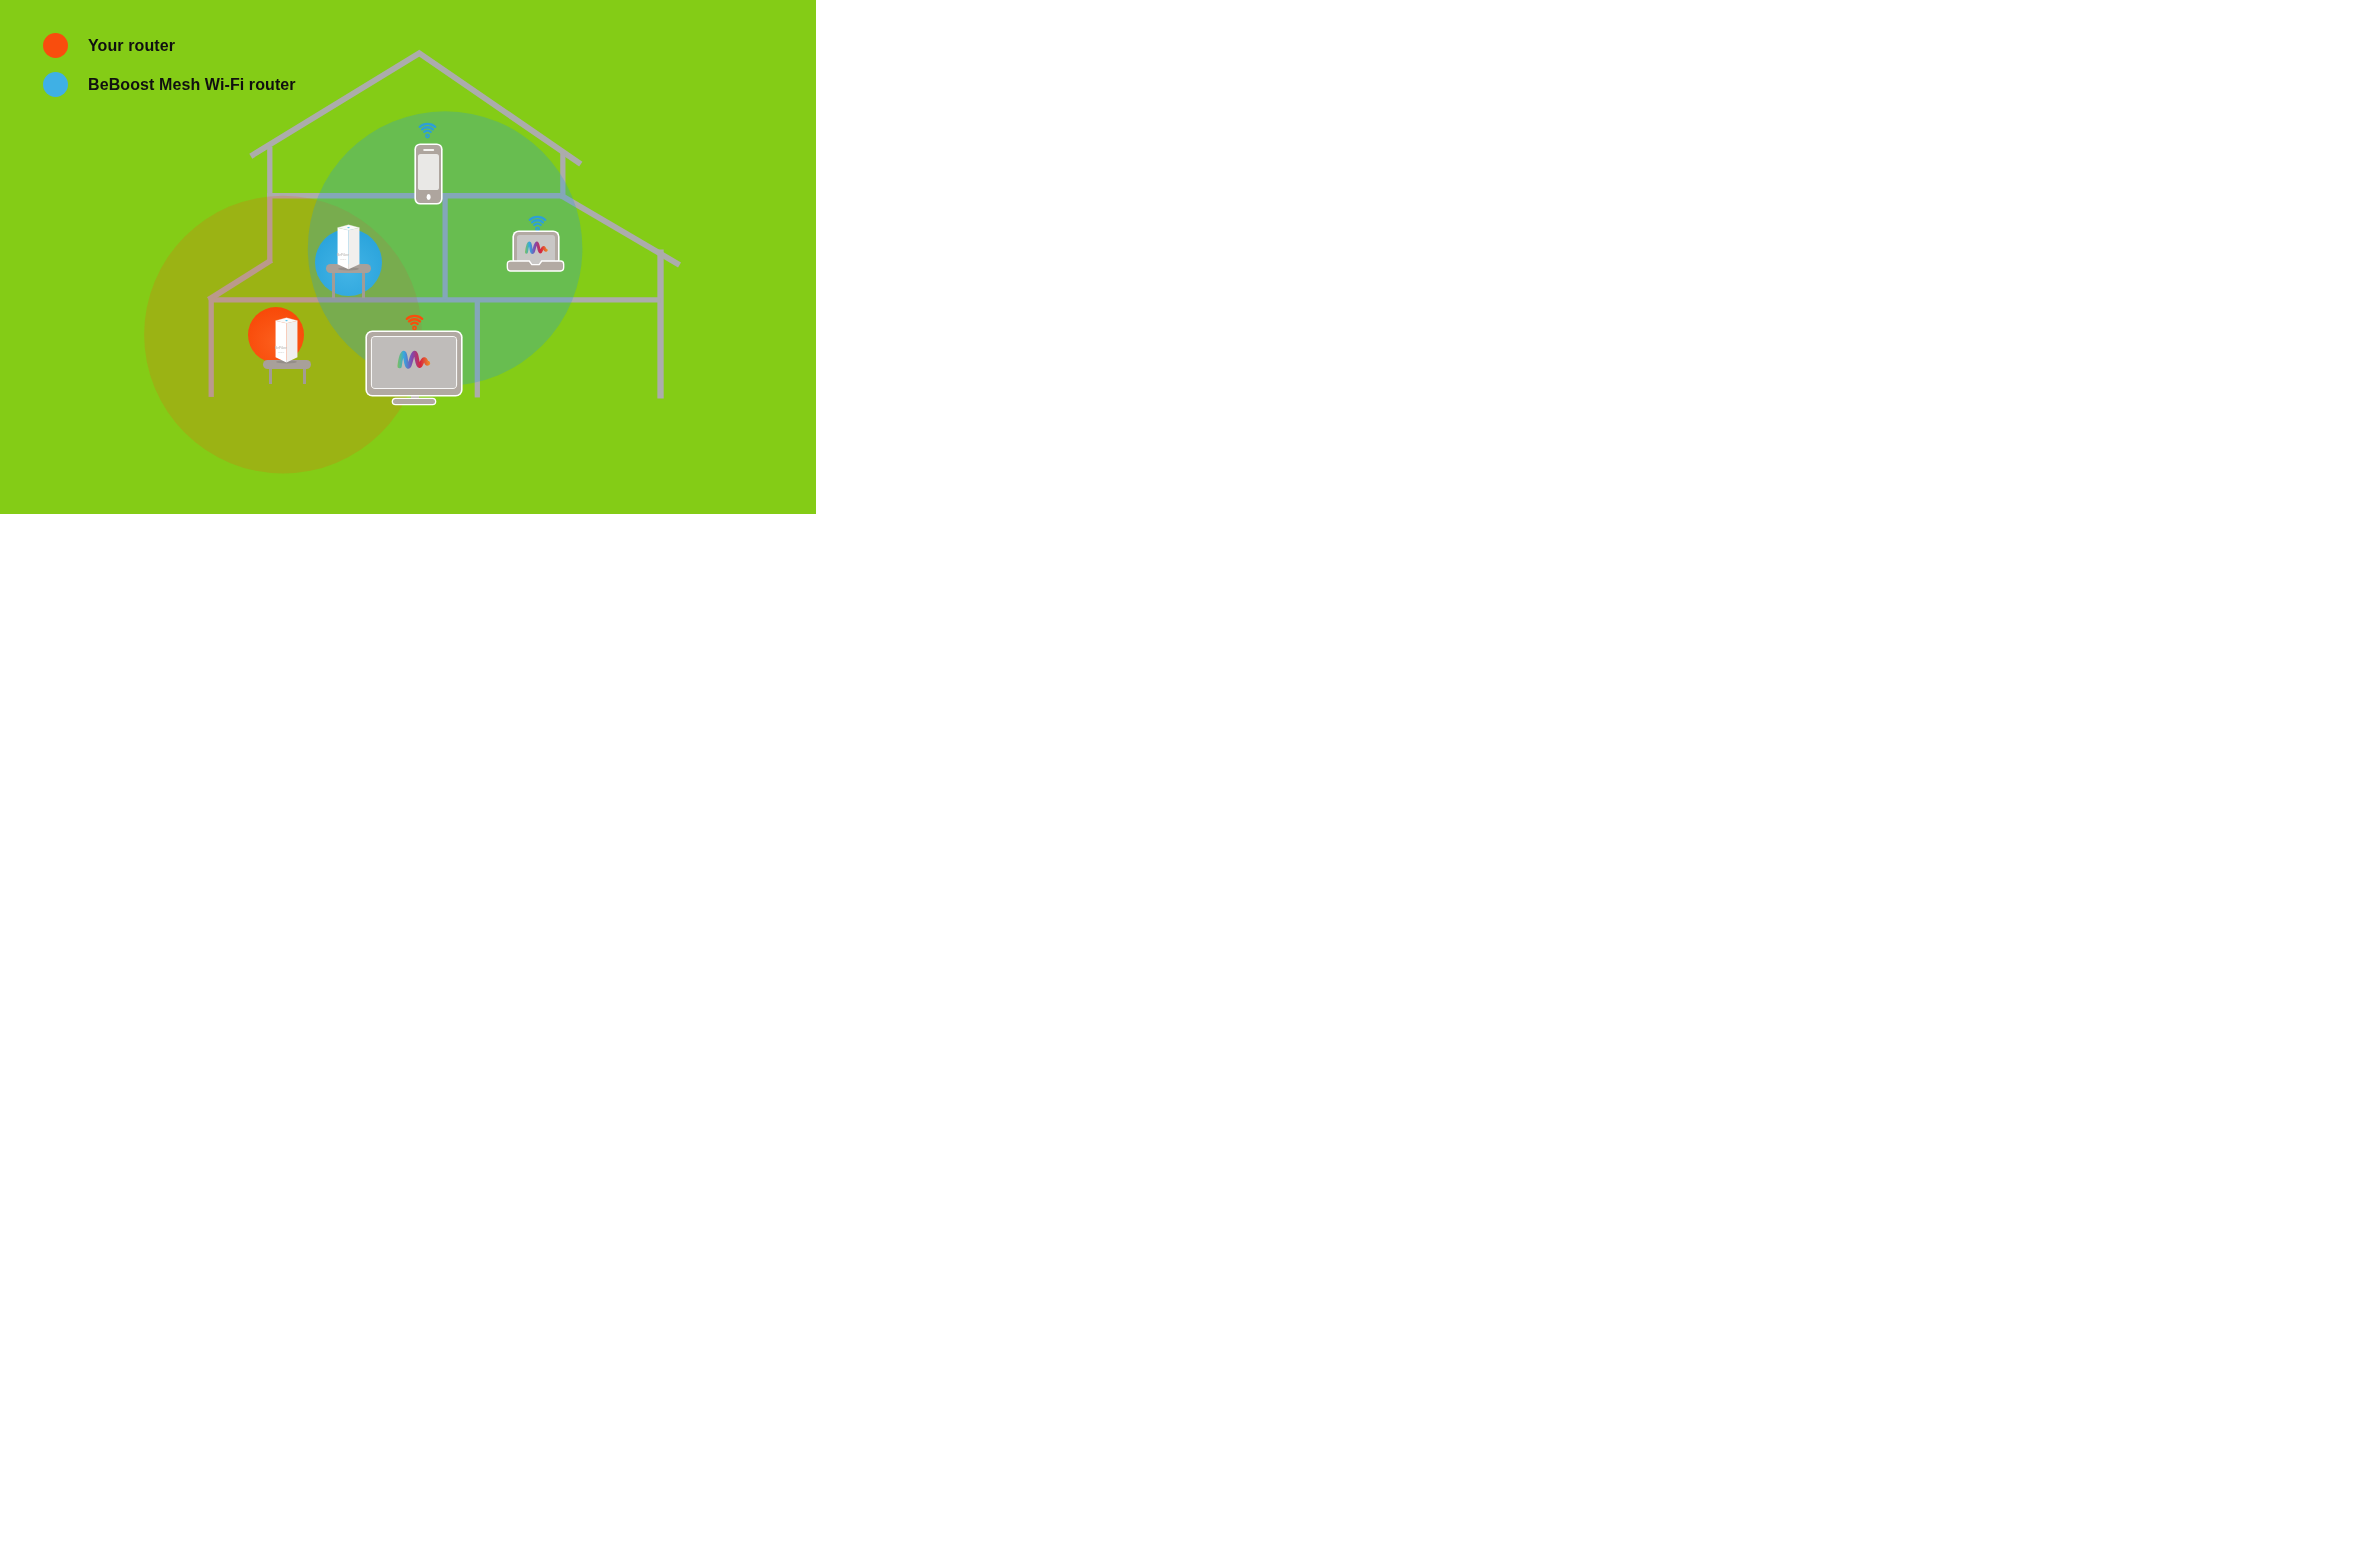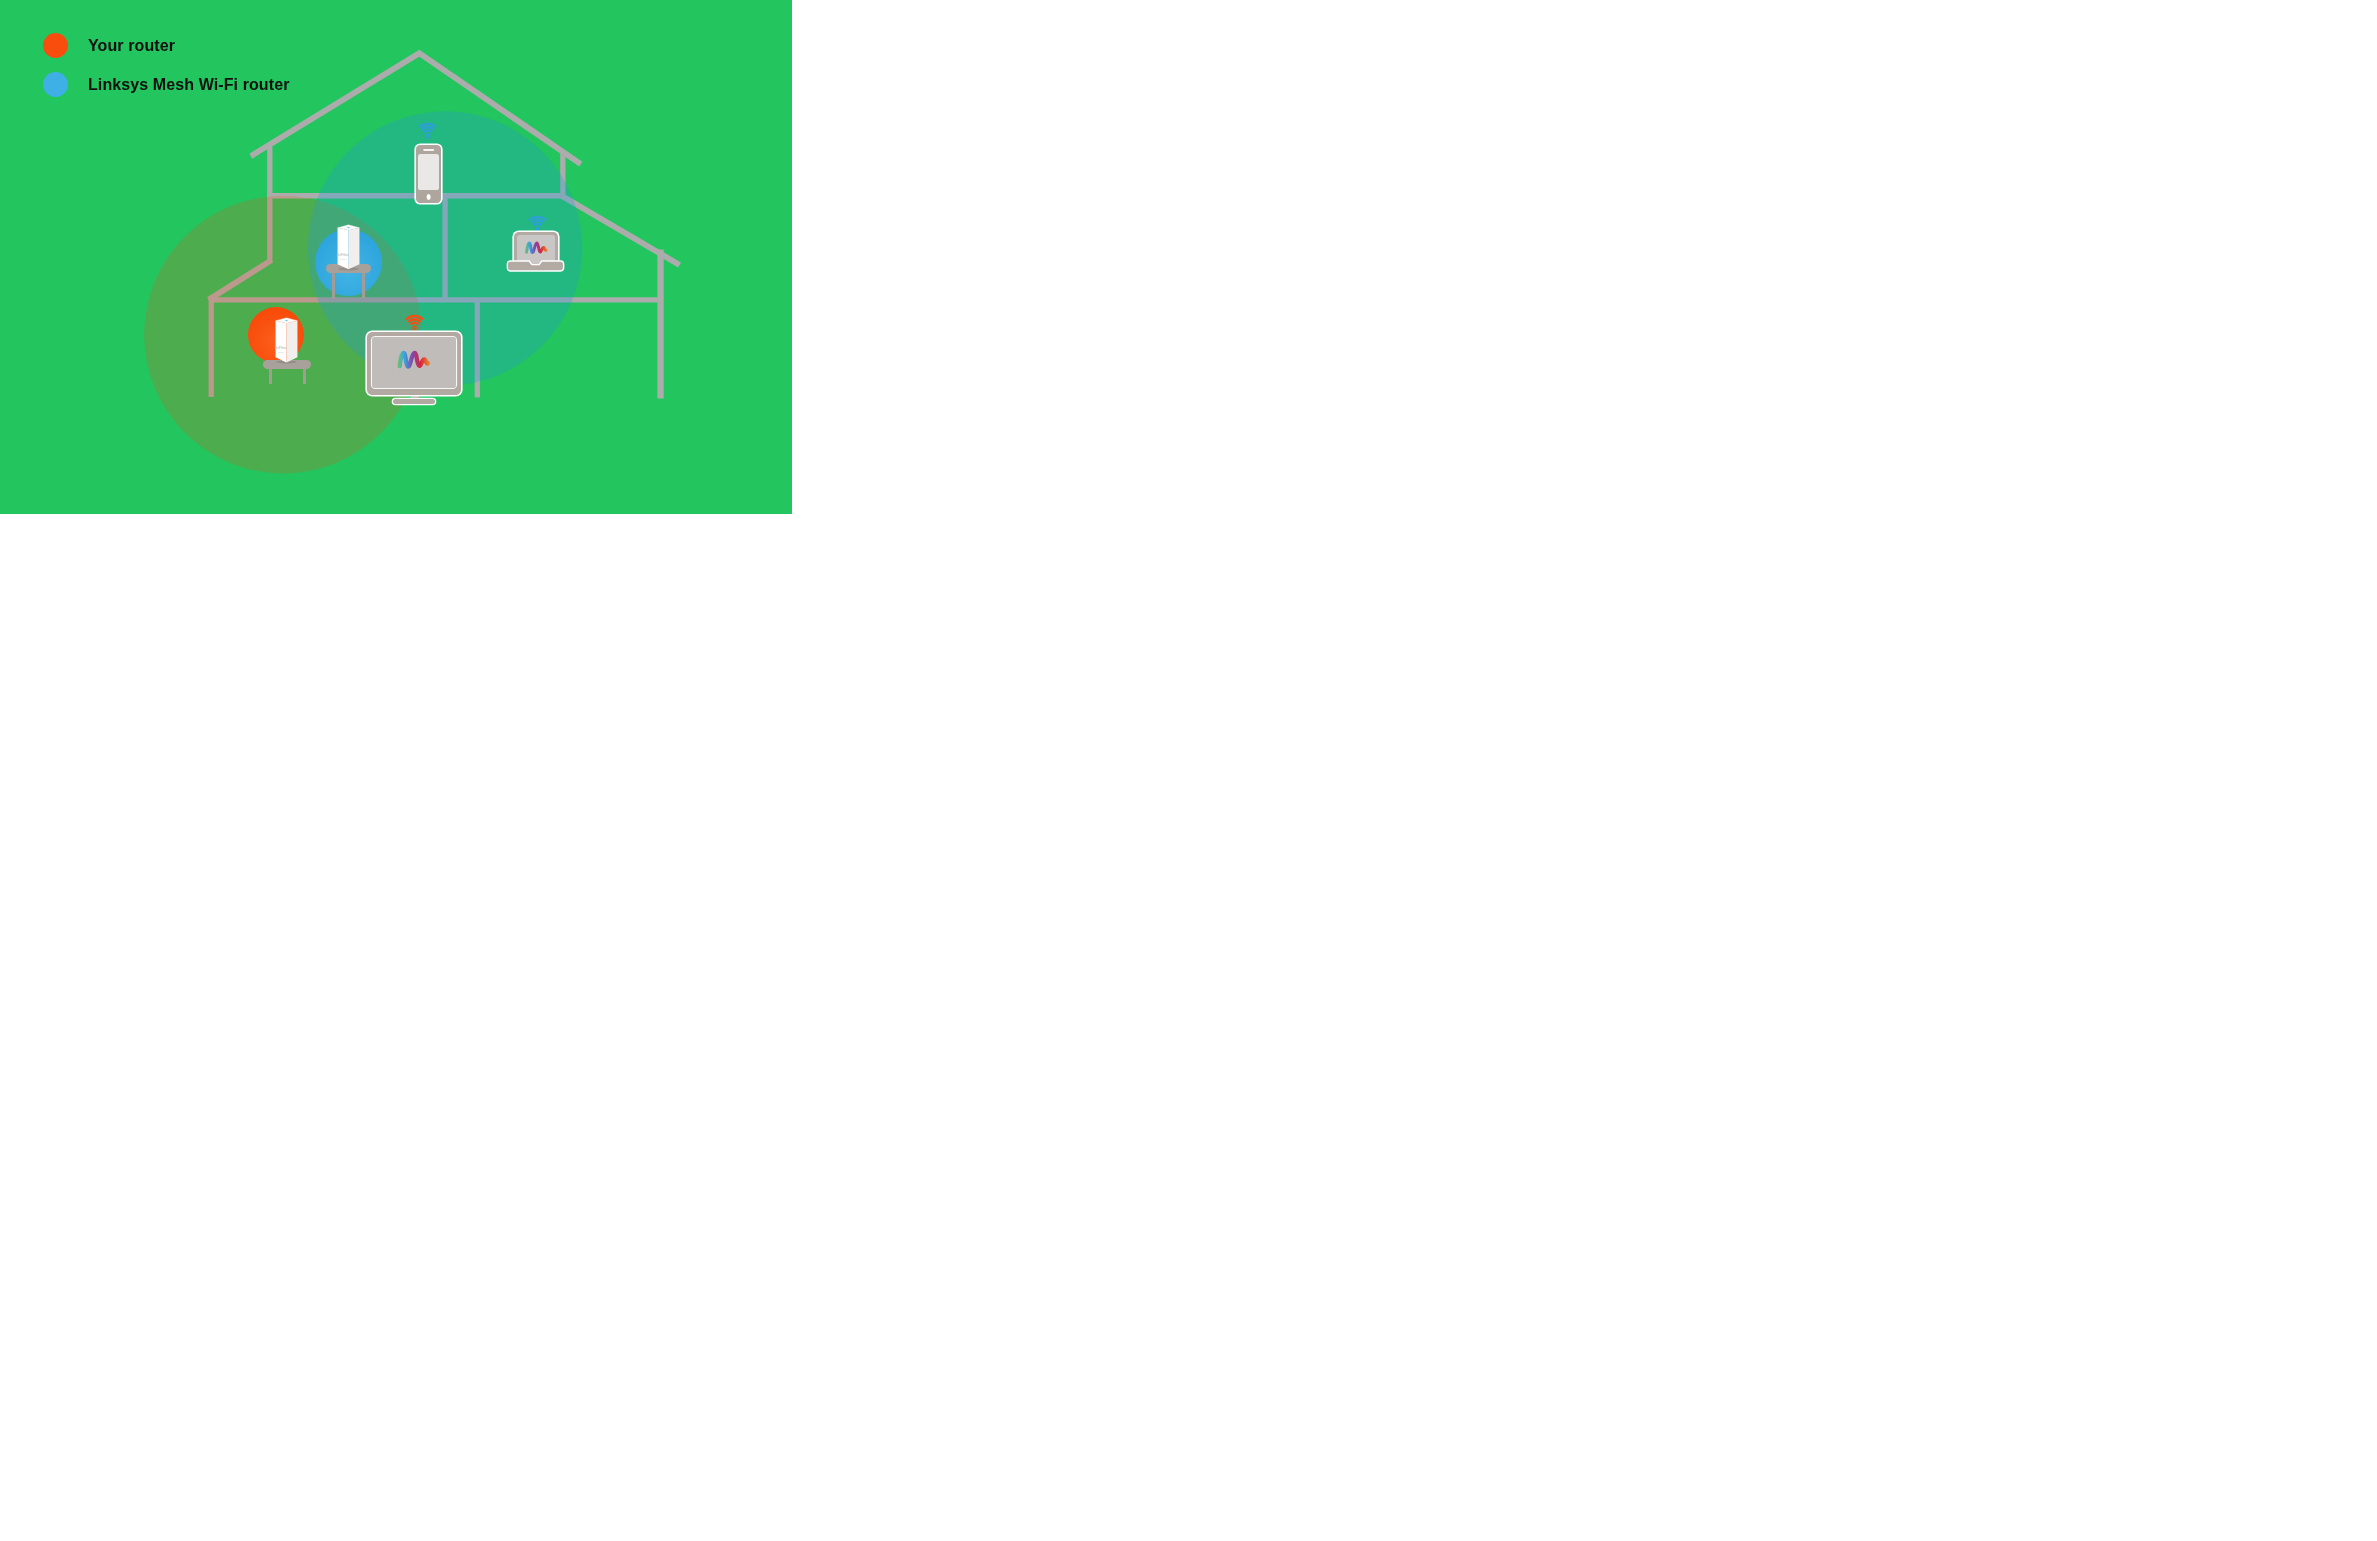--- a/index.html
+++ b/index.html
@@ -1,17 +1,17 @@
 <!DOCTYPE html>
 <html style="font-size:8.5px"><head>
 <meta charset="utf-8">
 <style>
   html,body{margin:0;padding:0;background:#ffffff;}
   body{font-family:"Liberation Sans", sans-serif;}
-  .stage{position:relative;width:792px;height:514px;background:#22c55e;overflow:hidden;}
+  .stage{position:relative;width:792px;height:514px;background:#84cc16;overflow:hidden;padding-left:24px;}
   .abs{position:absolute;}
 
   
   .legend-item{position:absolute;left:43px;display:flex;align-items:center;gap:20px;}
   .legend-dot{width:25px;height:25px;border-radius:50%;flex:0 0 auto;}
   .legend-dot.orange{background:#F94D0D;}
   .legend-dot.blue{background:#3FB0E5;}
   .legend-label{font-size:16px;font-weight:bold;color:#101010;letter-spacing:0.1px;white-space:nowrap;}
 
   
@@ -62,21 +62,21 @@
     <circle cx="843" cy="470" r="260" fill="rgba(41,157,214,0.30)"></circle>
   </svg>
 
   <div>
     <div class="legend-item" style="top:33px;">
       <span class="legend-dot orange"></span>
       <span class="legend-label">Your router</span>
     </div>
     <div class="legend-item" style="top:72px;">
       <span class="legend-dot blue"></span>
-      <span class="legend-label">Linksys Mesh Wi-Fi router</span>
+      <span class="legend-label">BeBoost Mesh Wi-Fi router</span>
     </div>
   </div>
 
   <svg class="abs" style="left:417px;top:114px;" width="21" height="25" viewBox="0 0 40 48">
     <g fill="none" stroke="#2D9FD6" stroke-width="4.6" stroke-linecap="round">
       <path d="M 5.28 24.65 A 22 22 0 0 1 34.72 24.65"></path>
       <path d="M 9.63 29.48 A 15.5 15.5 0 0 1 30.37 29.48"></path>
       <path d="M 13.98 34.31 A 9 9 0 0 1 26.02 34.31"></path>
       <circle cx="20" cy="42.2" r="3.1" stroke-width="3"></circle>
     </g>

